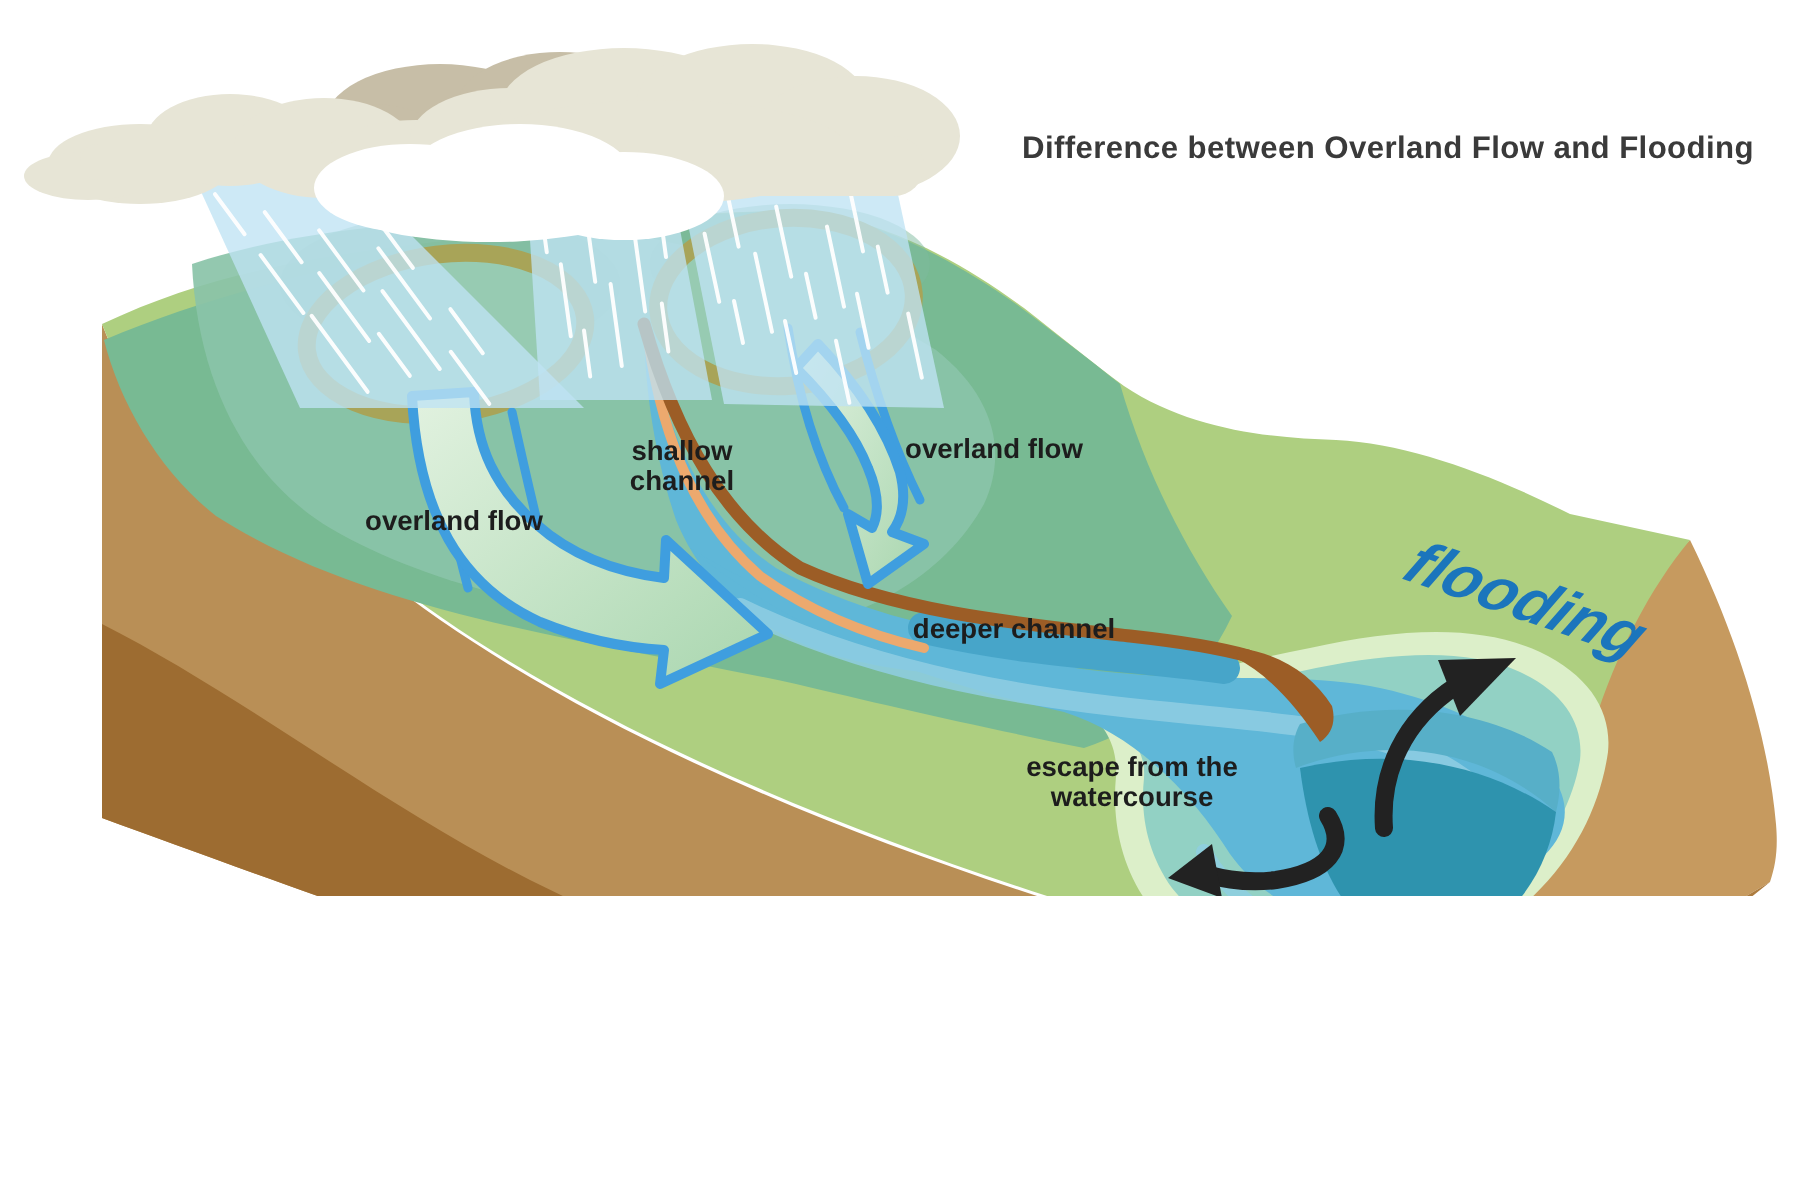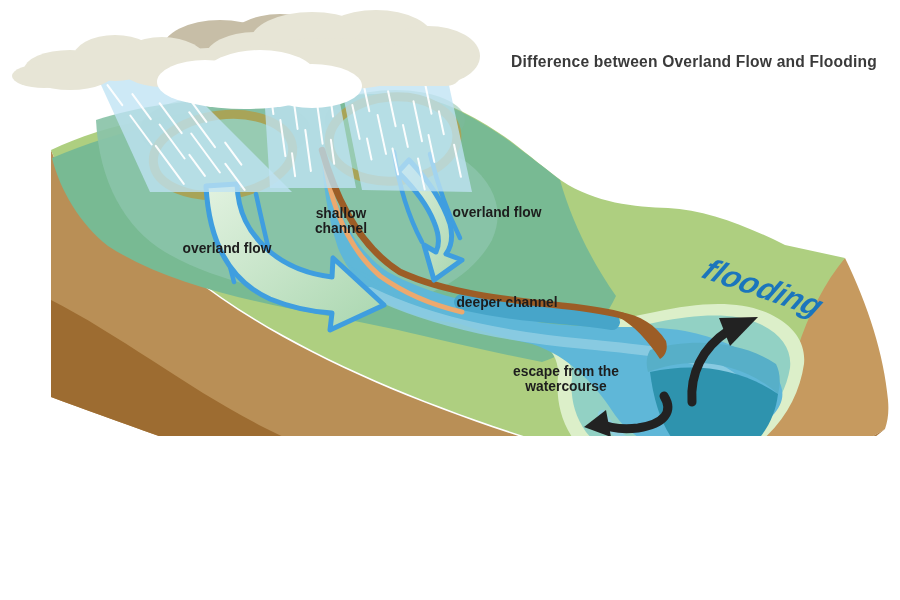--- a/index.html
+++ b/index.html
@@ -1,17 +1,17 @@
 <!DOCTYPE html>
 <html><head>
 <meta charset="utf-8">
 <style>
   html,body{margin:0;padding:0;background:#ffffff;}
   .stage{width:900px;height:436px;position:relative;background:#ffffff;overflow:hidden;
-         font-family:"Liberation Sans", sans-serif;}
+         font-family:"Liberation Sans", sans-serif;margin-top:12px;}
   svg{display:block;}
   text{font-family:"Liberation Sans", sans-serif;}
   .lbl{font-weight:bold;fill:#1d1d1d;font-size:13.8px;}
   .title{font-weight:bold;fill:#3a3a3a;font-size:15.6px;letter-spacing:.2px;}
   .flood{font-weight:bold;font-style:italic;fill:#1b75bc;font-size:31px;}
 </style>
 </head>
 <body>
 
 <div class="stage">

